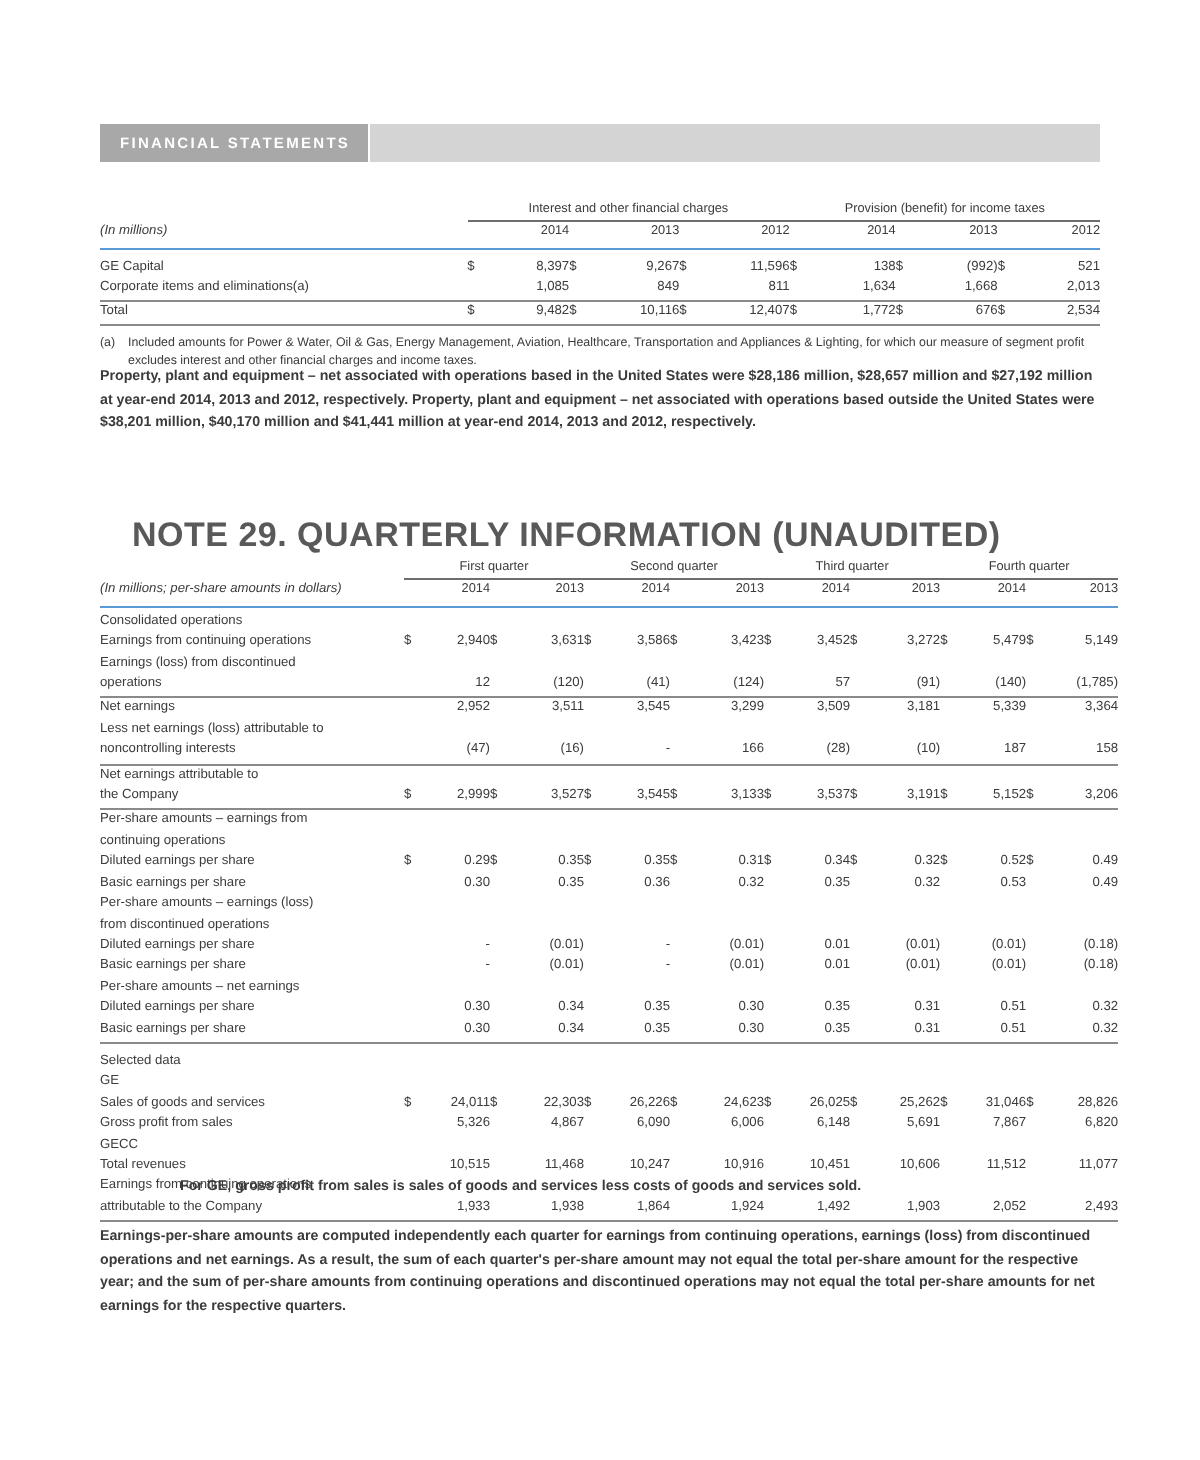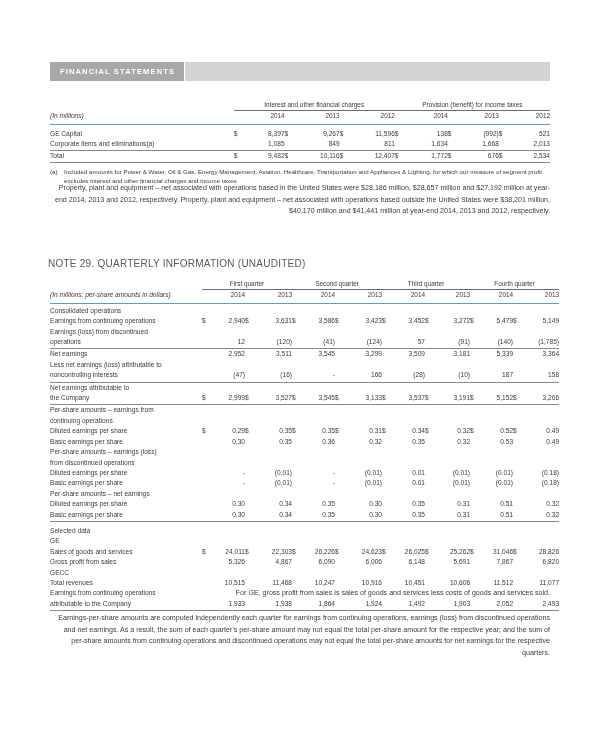--- a/index.html
+++ b/index.html
@@ -108,33 +108,34 @@
     margin-top: 5px;
     padding-left: 0;
   }
   .t1-foot .fn-mark { display: inline-block; width: 14px; }
   .t1-foot .fn-body { display: inline-block; width: calc(100% - 16px); vertical-align: top; }
 
   
   .para {
     font-size: 7.1px;
     line-height: 11.6px;
-    text-align: right;
+    text-align: left;
+    font-weight: bold;
   }
   .para-ppe { position: absolute; left: 50px; right: 50px; top: 183px; }
 
   
   .note-head {
     position: absolute;
-    left: 48px;
+    left: 66px;
     top: 258px;
-    font-size: 10px;
+    font-size: 17px;
     letter-spacing: 0.25px;
     color: #595959;
-    font-weight: normal;
+    font-weight: bold;
   }
 
   
   .table2-wrap { position: absolute; left: 50px; right: 50px; top: 279px; }
 
   .para-ge { position: absolute; left: 50px; right: 50px; top: 588px; margin-left: 40px; }
   .para-eps { position: absolute; left: 50px; right: 50px; top: 613px; }
 </style>
 </head>
 <body>

